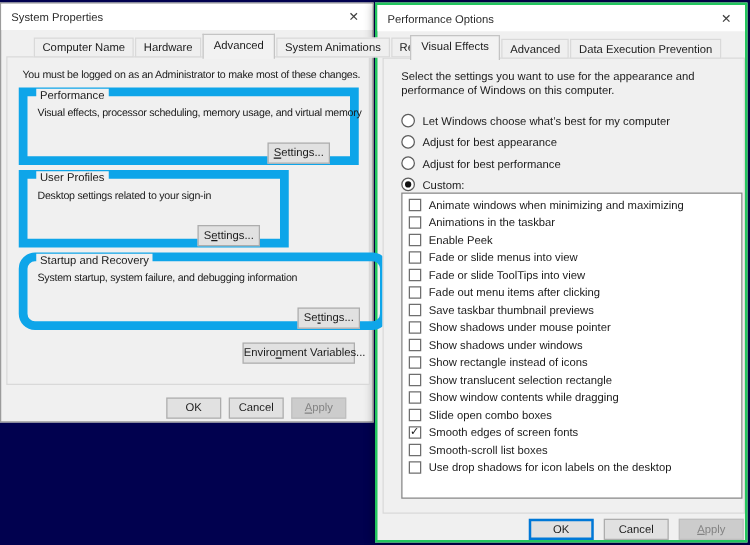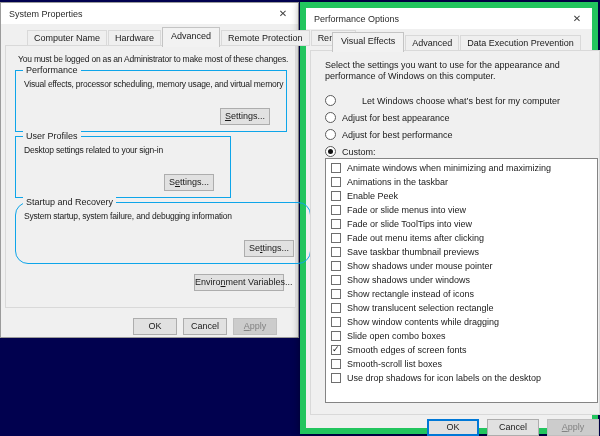--- a/index.html
+++ b/index.html
@@ -4,38 +4,38 @@
 <style>
   html,body{margin:0;padding:0;}
   body{
     width:600px;height:436px;position:relative;overflow:hidden;
     background:#01014f;
     font-family:"Liberation Sans",sans-serif;
     -webkit-font-smoothing:antialiased;
   }
   .dialog{position:absolute;background:#f0f0f0;box-sizing:border-box;}
   #sysprops{left:0;top:2px;width:299px;height:336px;border:1px solid #9b9b9b;}
-  #perfopts{left:300px;top:2px;width:298px;height:432px;border:6px solid #22c55e;box-shadow:0 0 8px rgba(0,0,0,.45);}
+  #perfopts{left:300px;top:2px;width:298px;height:432px;border:2px solid #22c55e;box-shadow:0 0 8px rgba(0,0,0,.45);}
 
   .titlebar{position:absolute;top:0;left:0;right:0;height:21px;background:#ffffff;display:flex;align-items:center;gap:29px;}
   .titlebar .title{flex:1;font-size:9px;color:#2b2b2b;padding-left:8px;white-space:nowrap;}
   .close-btn{width:30px;height:21px;display:flex;align-items:center;justify-content:center;font-size:10px;color:#404040;cursor:default;}
 
   .tabs{position:absolute;top:23px;left:6px;display:flex;align-items:flex-end;height:20px;z-index:2;padding-left:20px;}
   .tab{box-sizing:border-box;height:16px;line-height:15px;padding:0 6px;font-size:9px;color:#1a1a1a;
        background:#efefef;border:1px solid #d9d9d9;margin-right:1px;white-space:nowrap;}
   .tab.selected{height:20px;line-height:17px;padding:0 8px;background:#f2f2f2;border-color:#c4c4c4;border-bottom:none;margin-bottom:-1px;z-index:3;}
 
   .tabpage{position:absolute;border:1px solid #d9d9d9;background:#f0f0f0;z-index:1;box-sizing:border-box;}
   #sysprops .tabpage{left:4px;top:42px;width:291px;height:263px;}
   #perfopts .tabpage{left:4px;top:42px;width:290px;height:365px;}
 
   .note{position:absolute;font-size:8.5px;letter-spacing:-0.2px;color:#1a1a1a;white-space:nowrap;}
 
-  .group{position:absolute;border:1px solid #0ea5e9;box-sizing:border-box;}
+  .group{position:absolute;border:7px solid #0ea5e9;box-sizing:border-box;}
   .group-label{position:absolute;top:-6px;left:7px;background:#f0f0f0;padding:0 3px;font-size:9px;color:#1a1a1a;white-space:nowrap;}
   .group-desc{position:absolute;left:8px;top:8px;font-size:8.5px;letter-spacing:-0.2px;color:#1a1a1a;white-space:nowrap;}
 
   .btn{position:absolute;box-sizing:border-box;height:17px;background:#e1e1e1;border:1px solid #adadad;
        font-size:9px;color:#1a1a1a;text-align:center;line-height:15px;white-space:nowrap;cursor:default;}
   .btn.settings{width:50px;right:16px;top:37px;}
   .btn.disabled{background:#cccccc;border-color:#bfbfbf;color:#838383;}
   .btn.focused{border:2px solid #0078d7;line-height:12px;}
   u{text-decoration:underline;}
 
@@ -59,21 +59,21 @@
   <div class="titlebar">
     <span class="title">System Properties</span>
     <span class="close-btn">✕</span>
   </div>
 
   <div class="tabs">
 
   <div class="tab"><span>Computer Name</span></div>
       <div class="tab"><span>Hardware</span></div>
       <div class="tab selected"><span>Advanced</span></div>
-      <div class="tab"><span>Remote Protection</span></div>
+      <div class="tab"><span>System Animations</span></div>
       <div class="tab"><span>Remote</span></div>
     </div>
 
   <div class="tabpage">
     <div class="note" style="left:12px;top:8px;">You must be logged on as an Administrator to make most of these changes.</div>
 
     <div class="group" style="left:9px;top:24px;width:272px;height:62px;">
       <span class="group-label">Performance</span>
       <span class="group-desc">Visual effects, processor scheduling, memory usage, and virtual memory</span>
       <div class="btn settings"><u>S</u>ettings...</div>
@@ -110,21 +110,21 @@
   <div class="tab selected"><span>Visual Effects</span></div>
       <div class="tab"><span>Advanced</span></div>
       <div class="tab"><span>Data Execution Prevention</span></div>
     </div>
 
   <div class="tabpage">
     <div class="intro">Select the settings you want to use for the appearance and performance of Windows on this computer.</div>
 
     <div id="radio-host">
 
-    <div class="radio-row" style="top: 43px; gap: 20px;">
+    <div class="radio-row" style="top: 43px;">
           <span class="radio"></span>
           <span class="radio-label">Let Windows choose what’s best for my computer</span>
         </div>
         <div class="radio-row" style="top: 60px;">
           <span class="radio"></span>
           <span class="radio-label">Adjust for best appearance</span>
         </div>
         <div class="radio-row" style="top: 77px;">
           <span class="radio"></span>
           <span class="radio-label">Adjust for best performance</span>

